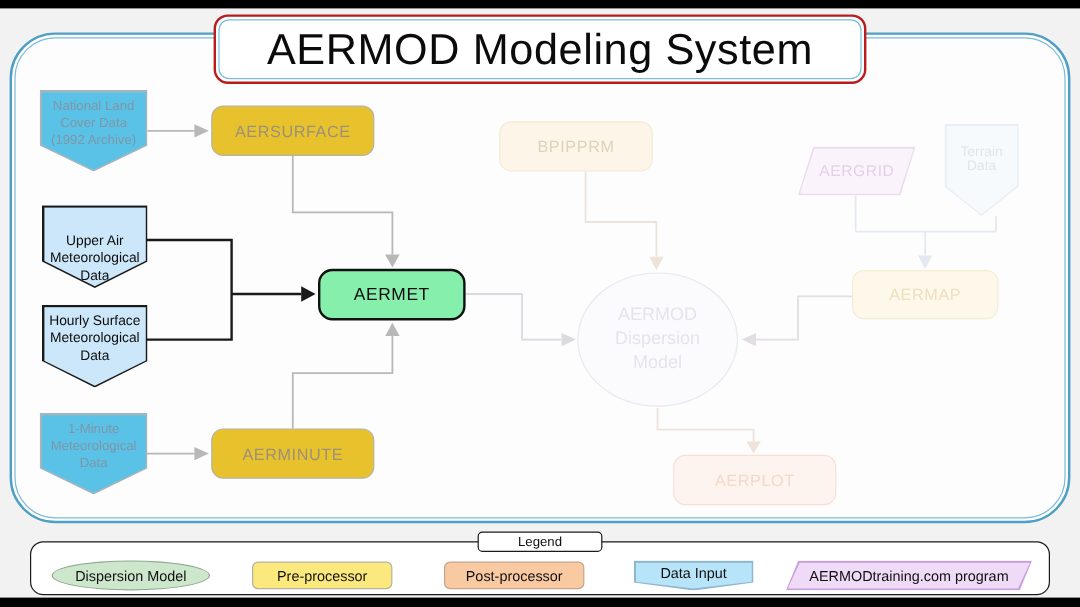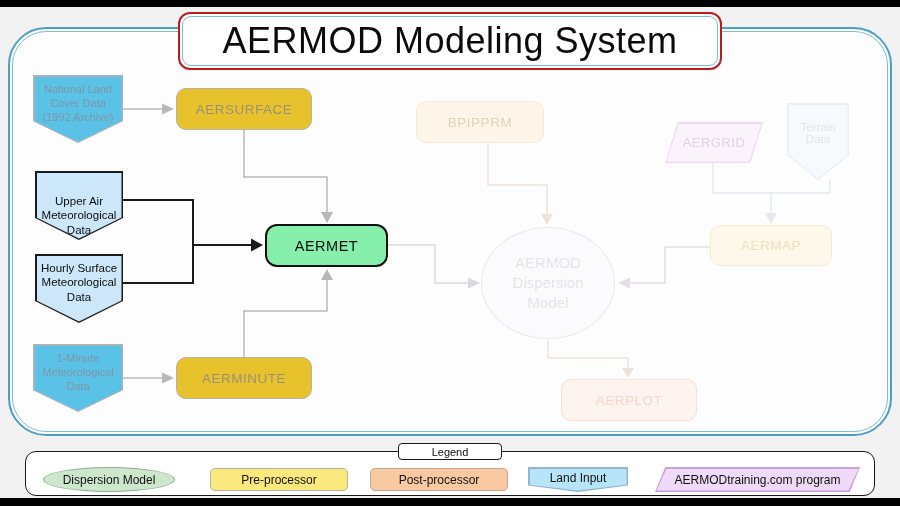--- a/index.html
+++ b/index.html
@@ -73,21 +73,21 @@
     display:flex; align-items:center; justify-content:center;
     font-size:11px; color:#111;
   }
   .legend-item-label { font-size:12px; color:#111; }
   .lg-ellipse {
     position:absolute; left:43px; top:467px; width:132px; height:25px;
     background:#cde7cd; border:1px solid #8fa98f; border-radius:50%;
     display:flex; align-items:center; justify-content:center; z-index:4;
   }
   .lg-rect {
-    position:absolute; top:468px; width:138px; height:23px;
+    position:absolute; top:468px; width:117px; height:23px;
     border-radius:5px; display:flex; align-items:center; justify-content:center; z-index:4;
   }
 </style>
 </head>
 <body>
 
 <div class="blackbar" style="top:0; height:7px;"></div>
 <div class="blackbar" style="top:498px; height:8px;"></div>
 
 <div class="panel">
@@ -246,21 +246,21 @@
   <span class="legend-item-label">Pre-processor</span>
 </div>
 
 <div class="lg-rect" style="left:370px; background:#f9c9a1; border:1px solid #c4a48e;">
   <span class="legend-item-label">Post-processor</span>
 </div>
 
 <div class="banner" style="left:528px; top:467px; width:100px; height:25px; z-index:4;">
   <div class="bg clip-banner-shallow" style="background:#8fb6cc;"></div>
   <div class="fg clip-banner-shallow" style="background:#b8e4f9; align-items:flex-start;">
-    <span class="legend-item-label" style="padding-top:2px;">Land Input</span>
+    <span class="legend-item-label" style="padding-top:2px;">Data Input</span>
   </div>
 </div>
 
 <div class="para" style="left:655px; top:467px; width:205px; height:25px; z-index:4;">
   <div class="bg clip-para-sm" style="background:#c9a0dd;"></div>
   <div class="fg clip-para-sm" style="background:#efdaf7;">
     <span class="legend-item-label">AERMODtraining.com program</span>
   </div>
 </div>
 

